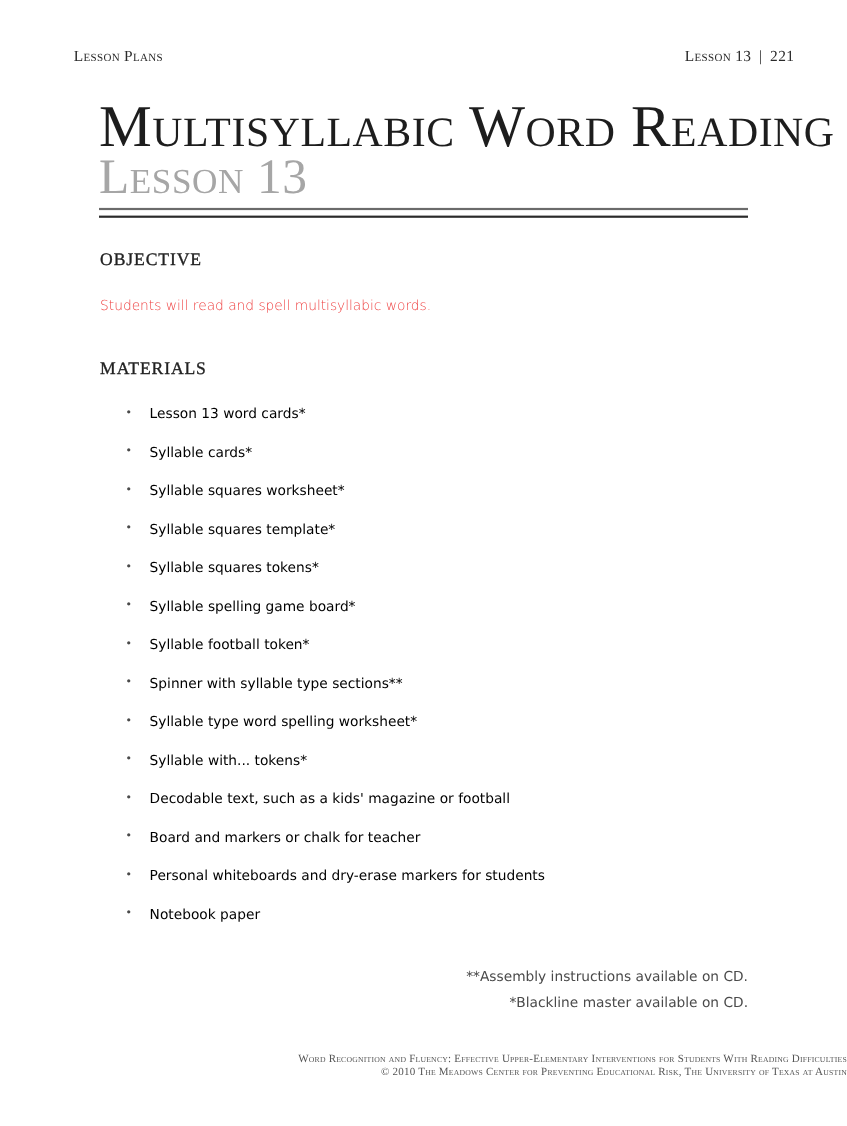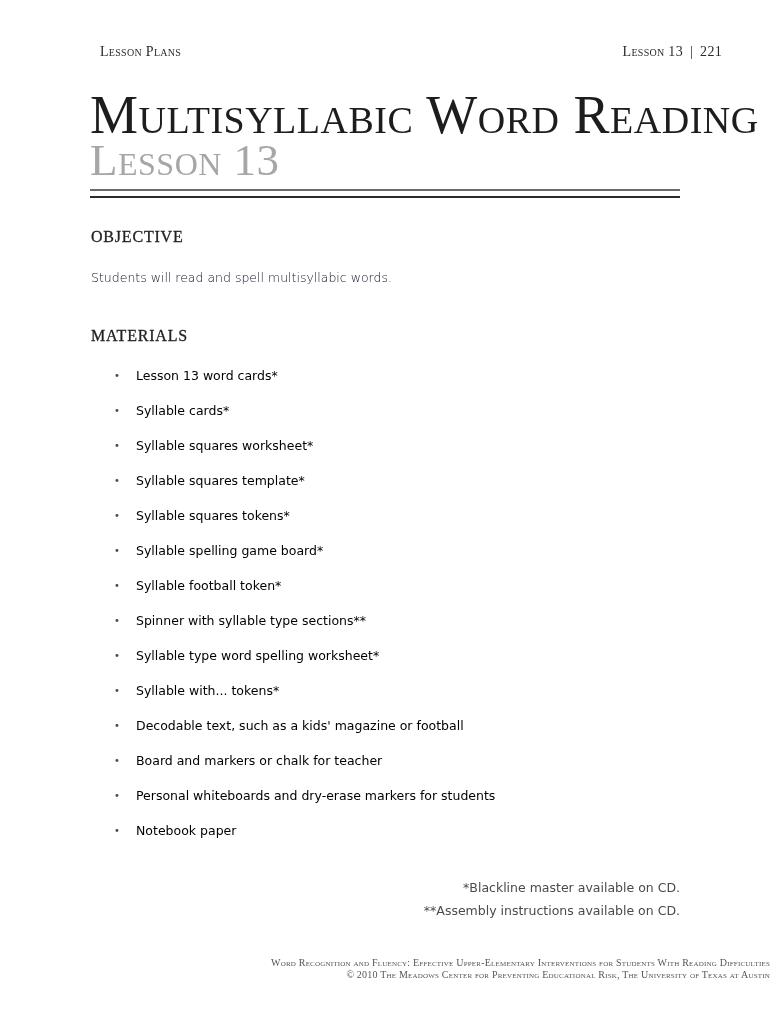--- a/index.html
+++ b/index.html
@@ -16,21 +16,21 @@
 
     .running-head {
       position: absolute;
       top: 44px;
       font-family: "Liberation Serif", serif;
       font-variant: small-caps;
       font-size: 14px;
       color: #2a2a2a;
       letter-spacing: 0.3px;
     }
-    .running-head.left { left: 67px; margin-left: 33px; }
+    .running-head.left { left: 67px; }
     .running-head.right { right: 48px; }
     .running-head .sep { margin: 0 7px; }
 
     .title {
       position: absolute;
       left: 90px;
       top: 84px;
       font-family: "Liberation Serif", serif;
       font-variant: small-caps;
       font-size: 54px;
@@ -77,21 +77,21 @@
     }
     .objective-heading { top: 228px; text-align: center; }
     .materials-heading { top: 327px; }
 
     .body-text {
       position: absolute;
       left: 91px;
       top: 270px;
       font-family: "DejaVu Sans", sans-serif;
       font-size: 12.5px;
-      color: #0f172a;
+      color: #ef4444;
       font-weight: 300;
     }
 
     .materials-list {
       position: absolute;
       left: 0;
       top: 368px;
       margin: 0;
       padding: 0;
       list-style: none;
@@ -215,20 +215,20 @@
       <span class="bullet">•</span>
       <span class="item-text">Personal whiteboards and dry-erase markers for students</span>
     </li>
   <li style="top:455px">
       <span class="bullet">•</span>
       <span class="item-text">Notebook paper</span>
     </li>
 </ul>
 
 <div class="footnotes">
+  <div>**Assembly instructions available on CD.</div>
   <div>*Blackline master available on CD.</div>
-  <div>**Assembly instructions available on CD.</div>
 </div>
 
 <div class="footer">
   <div>Word Recognition and Fluency: Effective Upper-Elementary Interventions for Students With Reading Difficulties</div>
   <div>© 2010 The Meadows Center for Preventing Educational Risk, The University of Texas at Austin</div>
 </div>
 
 </body></html>

